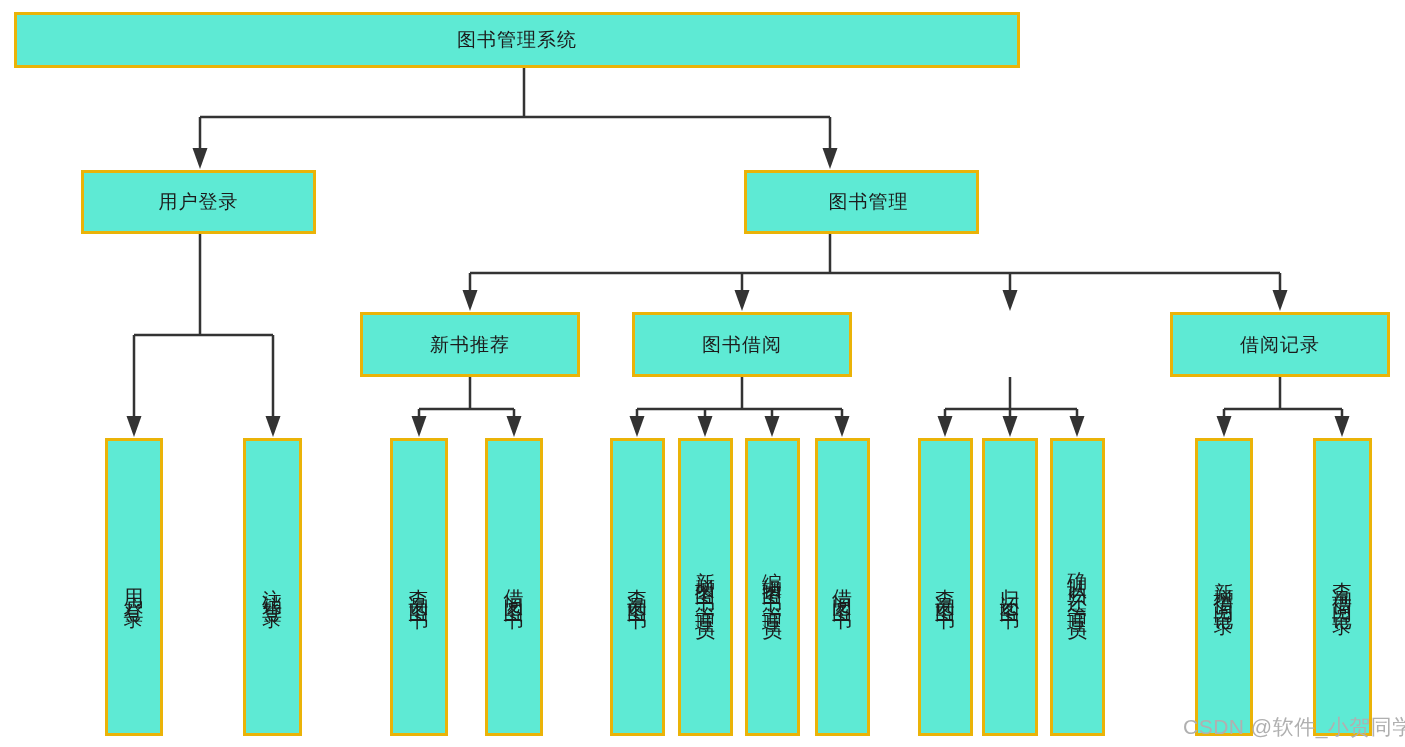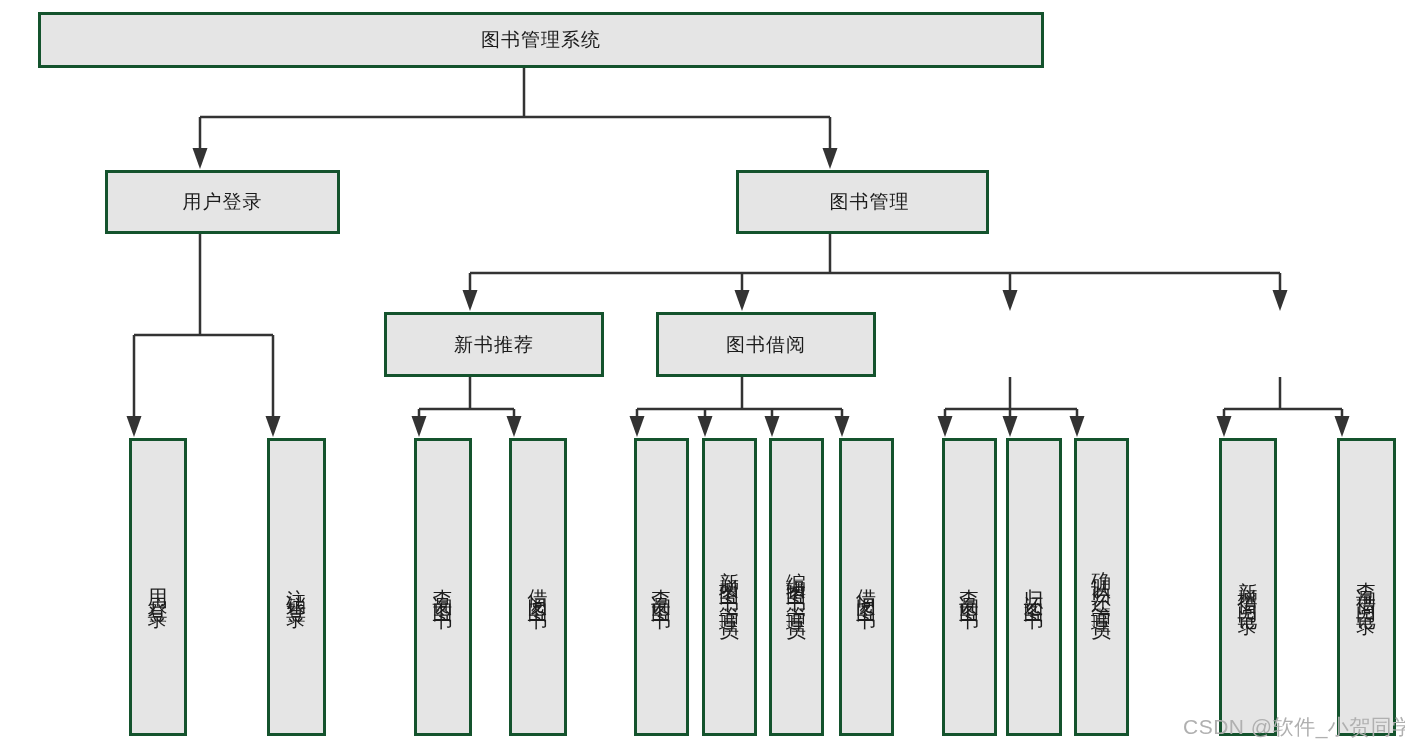--- a/index.html
+++ b/index.html
@@ -7,27 +7,26 @@
     position:relative;
     width:1405px;height:747px;
     background:#ffffff;
     font-family:"Liberation Sans","DejaVu Sans",sans-serif;
     overflow:hidden;
   }
   #wires{position:absolute;left:0;top:0;width:1405px;height:747px;}
   .node{
     position:absolute;
     box-sizing:border-box;
-    border:3px solid #14532d;
-    background:#e5e5e5;
+    border:3px solid #eab308;
+    background:#5eead4;
     display:flex;
     align-items:center;
     justify-content:center;
     color:#1c1c1c;
-    margin-left:24px;
   }
   .h-node{font-size:19px;letter-spacing:1px;white-space:nowrap;}
   .v-node span{
     writing-mode:vertical-rl;
     text-orientation:mixed;
     font-size:20px;
     line-height:1;
     letter-spacing:7px;
     white-space:nowrap;
   }
@@ -83,29 +82,32 @@
     </g>
   </svg>
 
   <div class="node h-node" style="left:14px;top:12px;width:1006px;height:56px;">
     <span>图书管理系统</span>
   </div>
 
   <div class="node h-node" style="left:81px;top:170px;width:235px;height:64px;">
     <span>用户登录</span>
   </div>
-  <div class="node h-node" style="left:712px;top:170px;width:253px;height:64px;padding-left:14px;">
+  <div class="node h-node" style="left:744px;top:170px;width:235px;height:64px;padding-left:14px;">
     <span>图书管理</span>
   </div>
 
   <div class="node h-node" style="left:360px;top:312px;width:220px;height:65px;">
     <span>新书推荐</span>
   </div>
   <div class="node h-node" style="left:632px;top:312px;width:220px;height:65px;">
     <span>图书借阅</span>
+  </div>
+  <div class="node h-node" style="left:1170px;top:312px;width:220px;height:65px;">
+    <span>借阅记录</span>
   </div>
 
   <div class="node v-node" style="left:105px;top:438px;width:58px;height:298px;">
     <span>用户登录</span>
   </div>
   <div class="node v-node" style="left:243px;top:438px;width:59px;height:298px;">
     <span>注销登录</span>
   </div>
 
   <div class="node v-node" style="left:390px;top:438px;width:58px;height:298px;">

